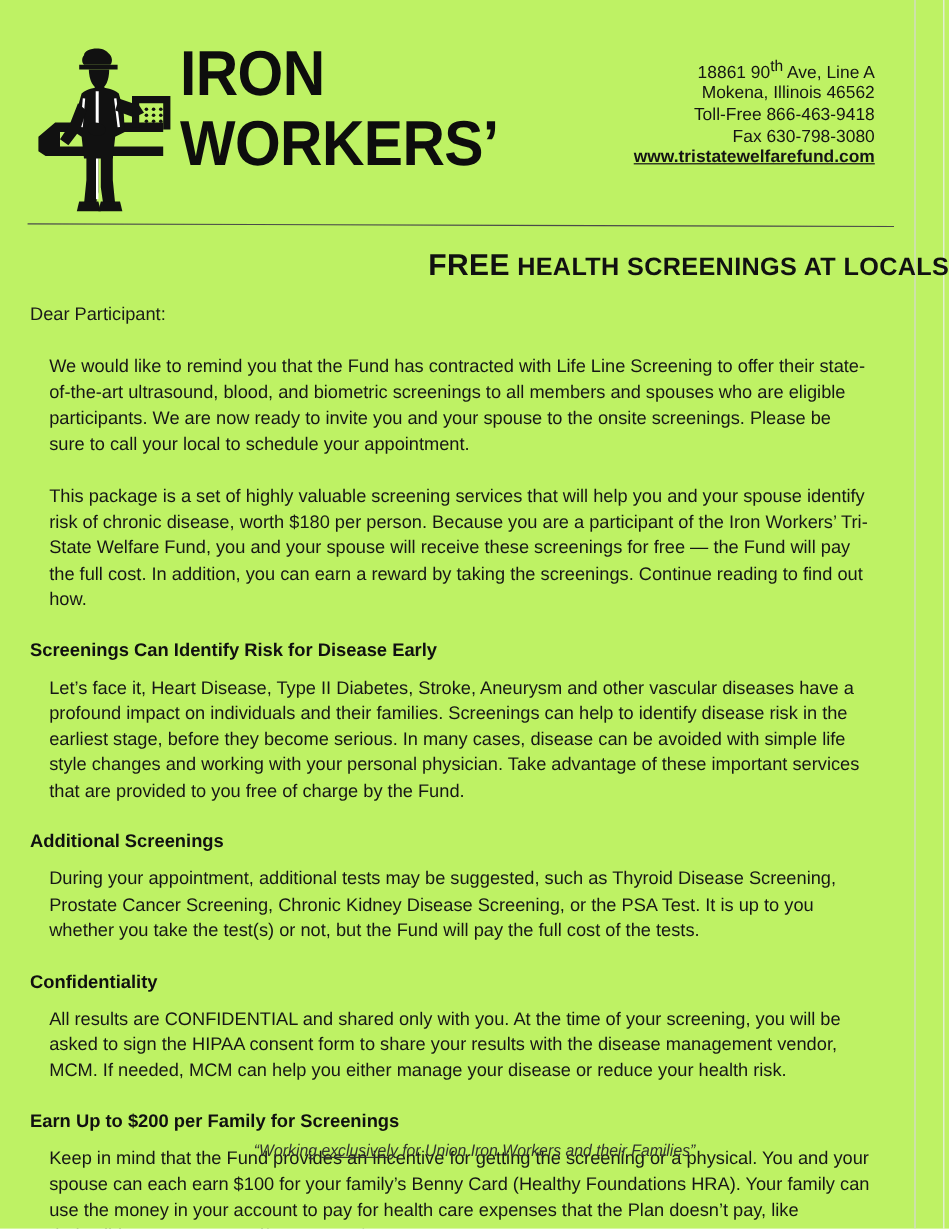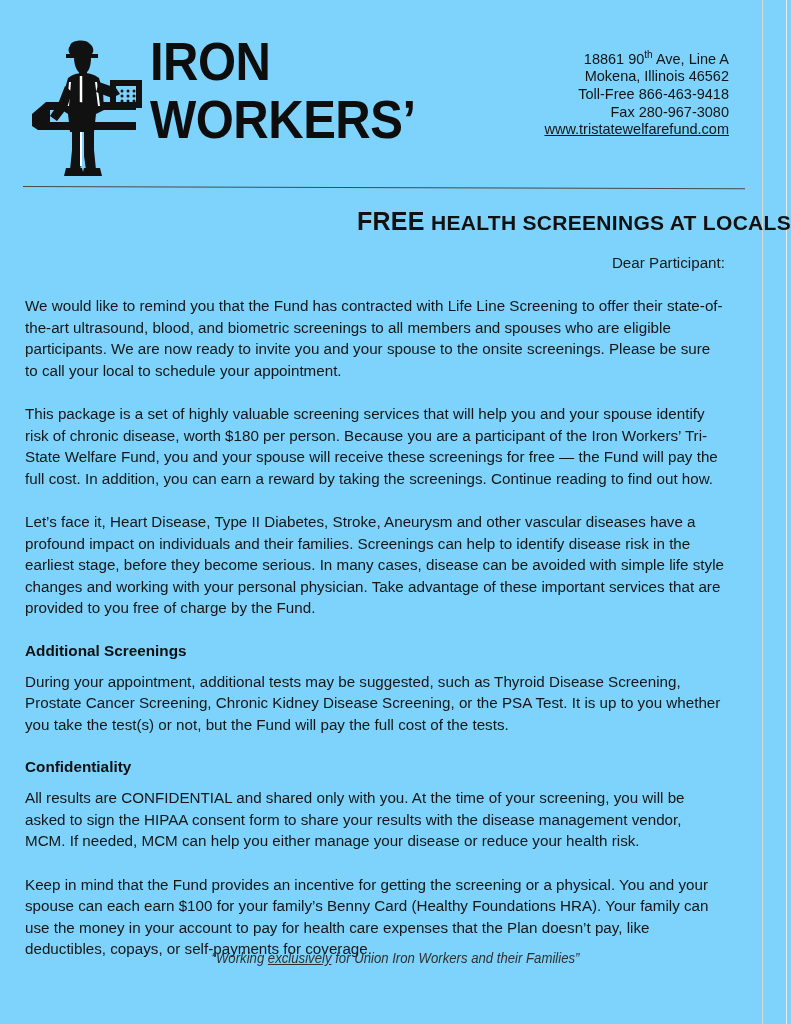--- a/index.html
+++ b/index.html
@@ -13,21 +13,21 @@
     position: relative;
     overflow: hidden;
     font-family: "Liberation Sans", sans-serif;
     color: #1a1a1a;
     -webkit-font-smoothing: antialiased;
   }
 
   .page {
     position: absolute;
     inset: 0;
-    background: #7dd3fc;
+    background: #bef264;
   }
 
   
   .scan-edge {
     position: absolute;
     top: 0;
     left: 762px;
     width: 1px;
     height: 1024px;
     background: #d8d8d8;
@@ -88,22 +88,22 @@
 
   .contact {
     position: absolute;
     right: 62px;
     top: 12px;
     text-align: right;
     font-size: 14.5px;
     line-height: 17.6px;
     color: #141414;
   }
-  .contact .sup { font-size: 10px; vertical-align: super; }
-  .contact .link { text-decoration: underline; }
+  .contact .sup { font-size: 13px; vertical-align: super; }
+  .contact .link { text-decoration: underline; font-weight: bold; }
 
   .rule {
     position: absolute;
     left: 23px;
     top: 186px;
     width: 722px;
     height: 0;
     border-top: 1.6px solid #4a4a4a;
     transform: rotate(0.18deg);
     transform-origin: left center;
@@ -134,27 +134,26 @@
     position: absolute;
     left: 25px;
     top: 252px;
     width: 700px;
   }
 
   .salutation {
     font-size: 15.2px;
     line-height: 21px;
     margin: 0 0 22px 0;
-    text-align: right;
   }
 
   p.body {
     font-size: 15.2px;
     line-height: 21.5px;
-    margin: 0 0 22px 0;
+    margin: 0 0 22px 16px;
     color: #161616;
   }
   p.body.tight { margin-bottom: 20px; }
 
   h2.sec {
     font-size: 15.3px;
     font-weight: 700;
     line-height: 20px;
     margin: 0 0 10px 0;
     color: #101010;
@@ -239,48 +238,50 @@
 
     <div class="logo-type">
       <div class="logo-line1">IRON</div>
       <div class="logo-line2">WORKERS’</div>
     </div>
 
     <div class="contact">
       <div><span>18861 90</span><span class="sup">th</span><span> Ave, Line A</span></div>
       <div>Mokena, Illinois 46562</div>
       <div>Toll-Free 866-463-9418</div>
-      <div>Fax 280-967-3080</div>
+      <div>Fax 630-798-3080</div>
       <div class="link">www.tristatewelfarefund.com</div>
     </div>
 
   </div>
 
   <div class="rule"></div>
 
   <div class="doc-title">
     <span class="big">FREE</span><span class="rest"> HEALTH SCREENINGS AT LOCALS</span>
   </div>
 
   <div class="content">
 
     <p class="salutation">Dear Participant:</p>
 
     <p class="body">We would like to remind you that the Fund has contracted with Life Line Screening to offer their state-of-the-art ultrasound, blood, and biometric screenings to all members and spouses who are eligible participants. We are now ready to invite you and your spouse to the onsite screenings. Please be sure to call your local to schedule your appointment.</p>
 
     <p class="body">This package is a set of highly valuable screening services that will help you and your spouse identify risk of chronic disease, worth $180 per person. Because you are a participant of the Iron Workers’ Tri-State Welfare Fund, you and your spouse will receive these screenings for free — the Fund will pay the full cost. In addition, you can earn a reward by taking the screenings. Continue reading to find out how.</p>
 
+    <h2 class="sec"><span>Screenings Can Identify Risk for Disease Early</span></h2>
     <p class="body">Let’s face it, Heart Disease, Type II Diabetes, Stroke, Aneurysm and other vascular diseases have a profound impact on individuals and their families. Screenings can help to identify disease risk in the earliest stage, before they become serious. In many cases, disease can be avoided with simple life style changes and working with your personal physician. Take advantage of these important services that are provided to you free of charge by the Fund.</p>
 
     <h2 class="sec"><span>Additional Screenings</span></h2>
     <p class="body">During your appointment, additional tests may be suggested, such as Thyroid Disease Screening, Prostate Cancer Screening, Chronic Kidney Disease Screening, or the PSA Test. It is up to you whether you take the test(s) or not, but the Fund will pay the full cost of the tests.</p>
 
     <h2 class="sec"><span>Confidentiality</span></h2>
     <p class="body">All results are CONFIDENTIAL and shared only with you. At the time of your screening, you will be asked to sign the HIPAA consent form to share your results with the disease management vendor, MCM. If needed, MCM can help you either manage your disease or reduce your health risk.</p>
 
+    <h2 class="sec"><span>Earn Up to $200 per Family for Screenings</span></h2>
     <p class="body tight">Keep in mind that the Fund provides an incentive for getting the screening or a physical. You and your spouse can each earn $100 for your family’s Benny Card (Healthy Foundations HRA). Your family can use the money in your account to pay for health care expenses that the Plan doesn’t pay, like deductibles, copays, or self-payments for coverage.</p>
 
   </div>
 
   <div class="footer-note">
     <span>“Working </span><span class="u">exclusively</span><span> for Union Iron Workers and their Families”</span>
   </div>
 
 </div>
 

